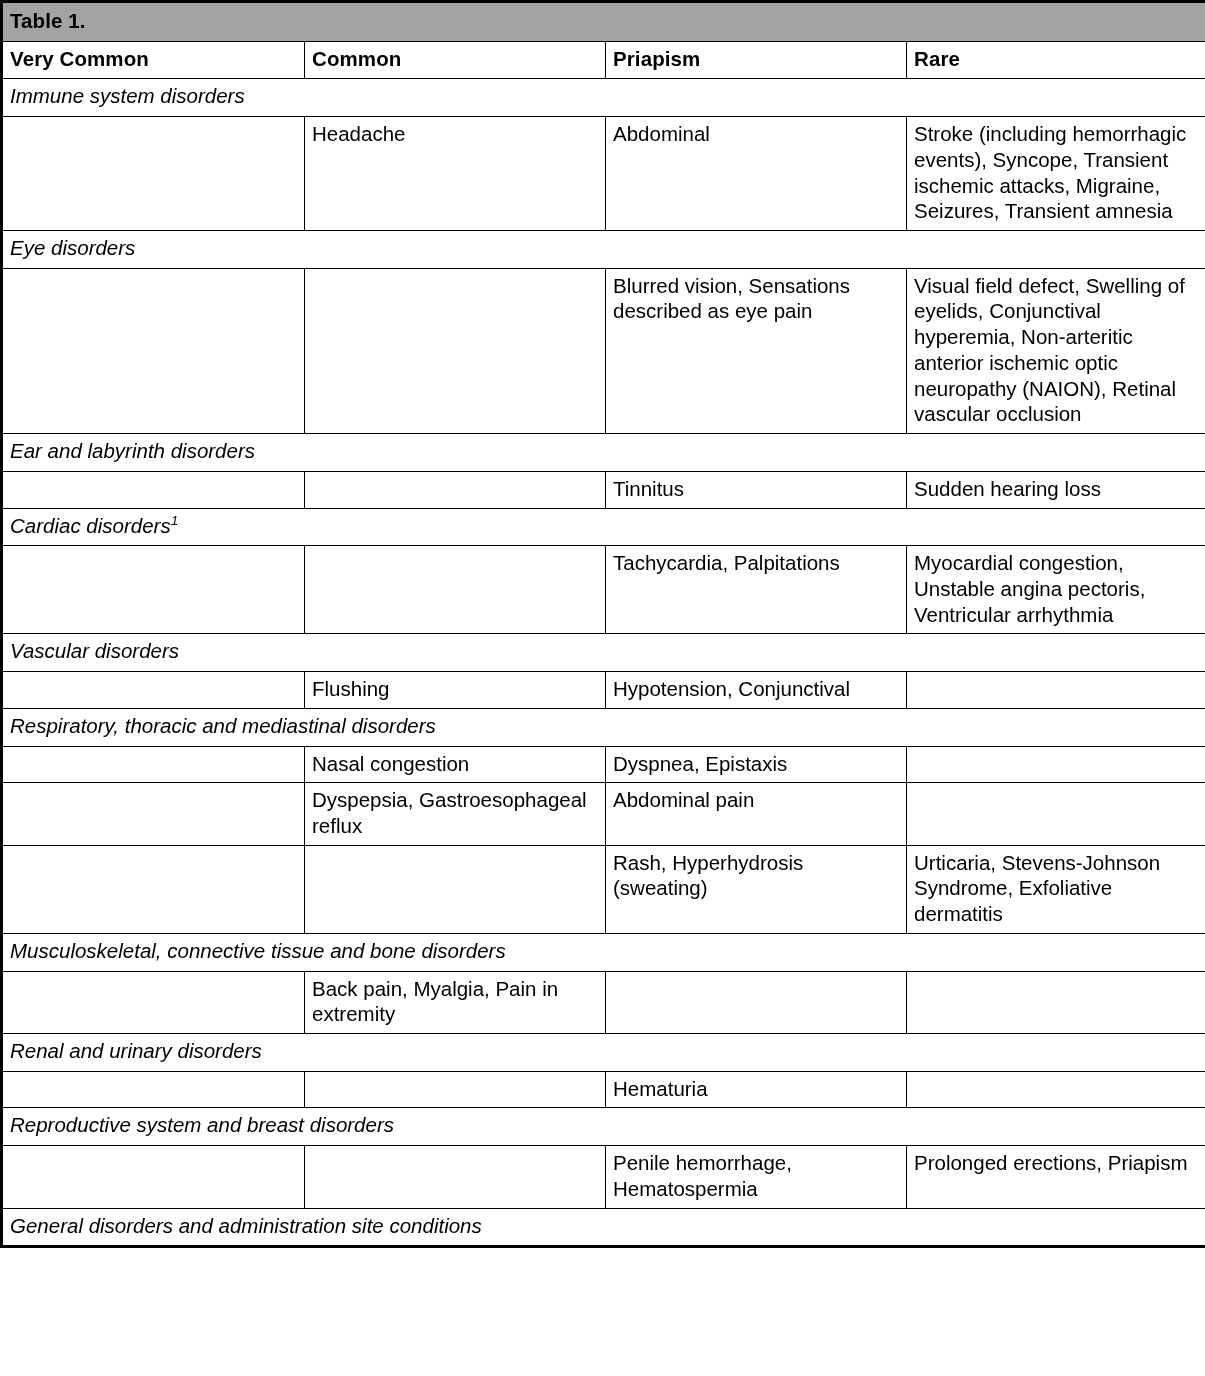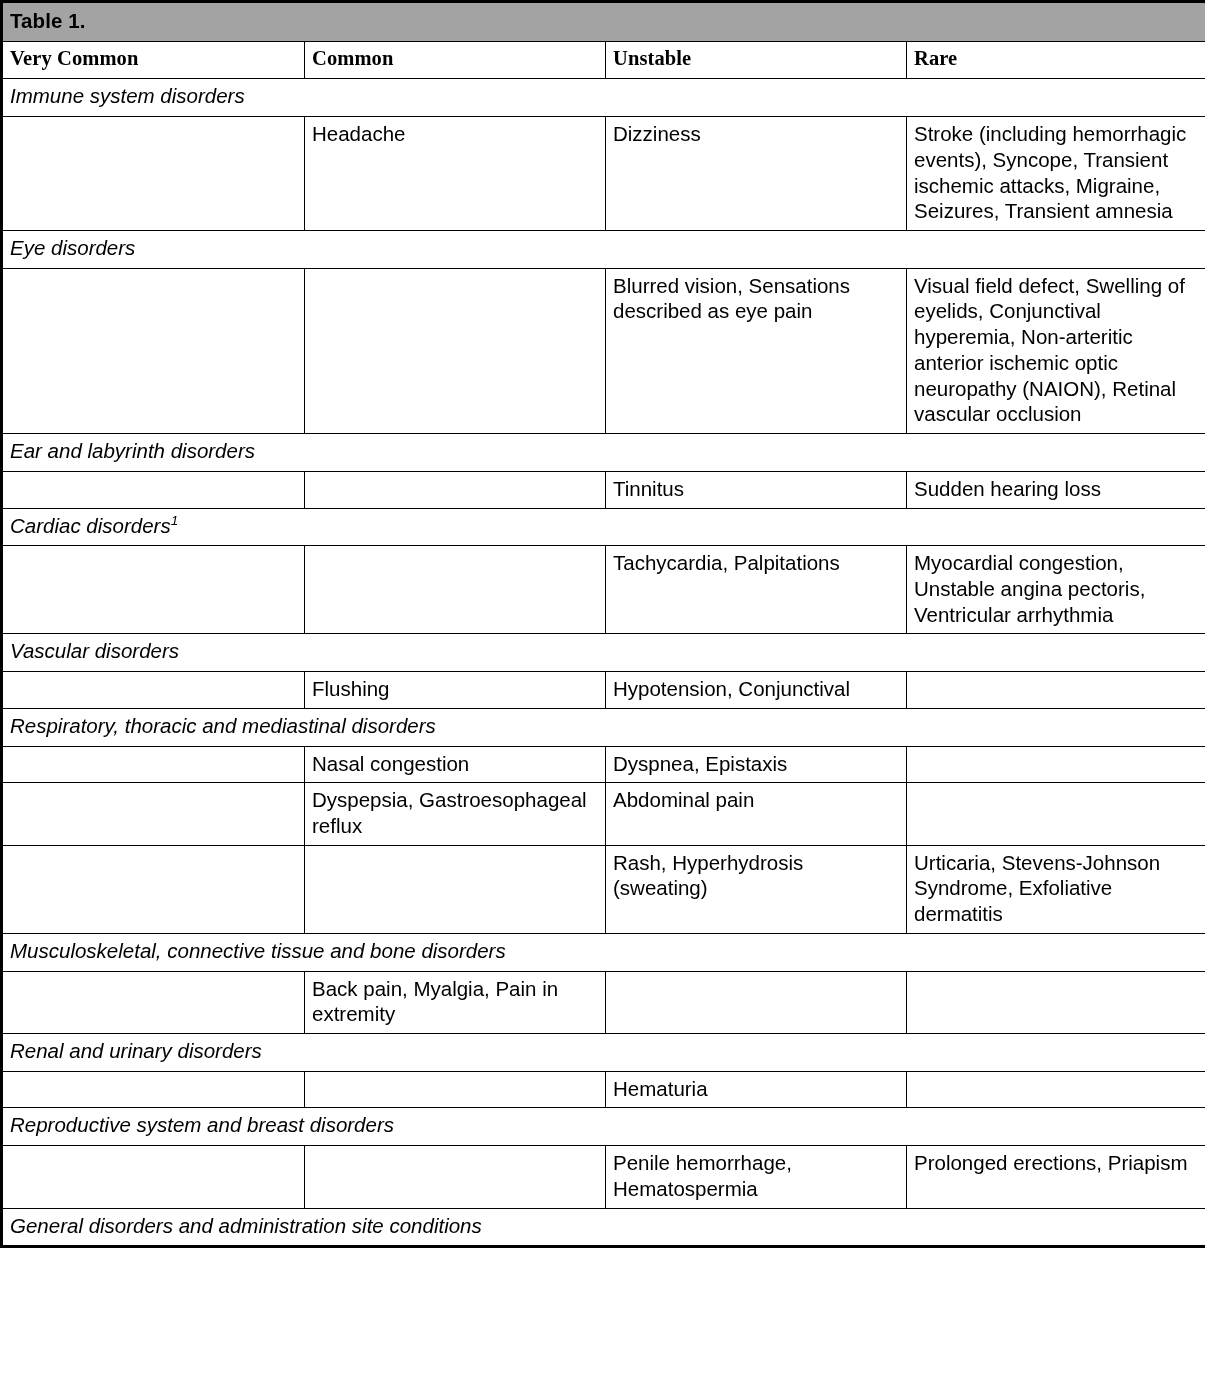--- a/index.html
+++ b/index.html
@@ -46,21 +46,20 @@
     padding-bottom: 7px;
     letter-spacing: 0.1px;
   }
 
   
   tr.colhead-row td {
     font-weight: bold;
     padding-top: 4px;
     padding-bottom: 7px;
     letter-spacing: 0.1px;
-    font-family: Liberation Serif, serif;
   }
 
   
   tr.section-row td {
     font-style: italic;
     padding-top: 4px;
     padding-bottom: 7px;
     margin-top: 23px;
   }
   tr.section-row td sup {
@@ -88,30 +87,30 @@
         <col class="c3">
         <col class="c4">
     </colgroup>
     <tbody>
       <tr class="title-row">
         <td colspan="4">Table 1.</td>
       </tr>
       <tr class="colhead-row">
         <td>Very Common</td>
         <td>Common</td>
-        <td>Unstable</td>
+        <td>Priapism</td>
         <td>Rare</td>
       </tr>
     <tr class="section-row">
           <td colspan="4">Immune system disorders</td>
         </tr>
         <tr class="data-row">
           <td class="empty-cell"></td>
           <td class="">Headache</td>
-          <td class="">Dizziness</td>
+          <td class="">Abdominal</td>
           <td class="">Stroke (including hemorrhagic events), Syncope, Transient ischemic attacks, Migraine, Seizures, Transient amnesia</td>
         </tr>
         <tr class="section-row">
           <td colspan="4">Eye disorders</td>
         </tr>
         <tr class="data-row">
           <td class="empty-cell"></td>
           <td class="empty-cell"></td>
           <td class="">Blurred vision, Sensations described as eye pain</td>
           <td class="">Visual field defect, Swelling of eyelids, Conjunctival hyperemia, Non-arteritic anterior ischemic optic neuropathy (NAION), Retinal vascular occlusion</td>

